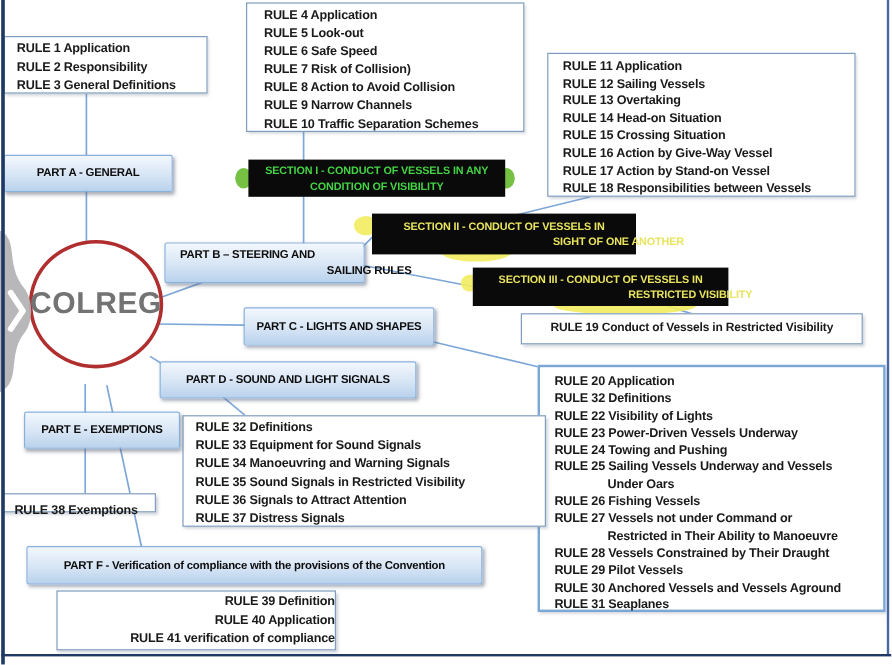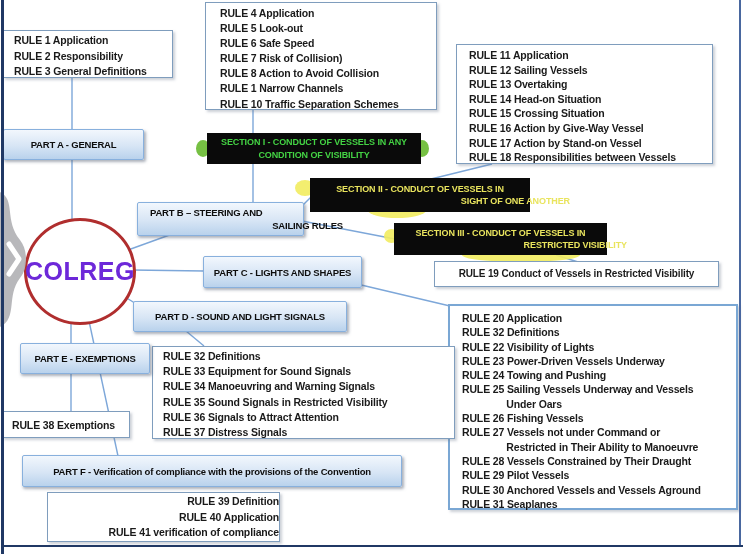--- a/index.html
+++ b/index.html
@@ -29,37 +29,37 @@
   .gdot{background:#76c043;width:14px;height:17px;}
   .yblob{background:#f2ec5f;opacity:.9;}
   
   #r1-3{left:3px;top:30px;width:170px;height:48px;padding:2px 0 0 10px;line-height:15.5px;box-sizing:border-box;}
   #r4-10{left:205px;top:2px;width:232px;height:108px;padding:3px 0 0 14px;line-height:15.1px;box-sizing:border-box;}
   #r11-18{left:456px;top:44px;width:257px;height:120px;padding:3px 0 0 12px;line-height:14.6px;box-sizing:border-box;}
   #r19{left:434px;top:261px;width:283px;height:24px;line-height:23px;text-align:center;font-size:10px;border-width:1.2px;}
   #r20-31{left:448px;top:304px;width:290px;height:206px;padding:5px 0 0 12px;line-height:14.3px;
           border:2px solid #7aa7d4;box-sizing:border-box;}
   #r32-37{left:152px;top:346px;width:303px;height:93px;padding:2px 0 0 10px;line-height:15.2px;box-sizing:border-box;}
-  #r38{left:2px;top:411px;width:128px;height:27px;line-height:26px;padding-left:9px;box-sizing:border-box;}
+  #r38{left:2px;top:411px;width:128px;height:16px;line-height:26px;padding-left:9px;box-sizing:border-box;}
   #r39-41{left:47px;top:492px;width:233px;height:50px;padding:1px 0 0 12px;line-height:15.5px;box-sizing:border-box;text-align:right;}
   
   #part-a{left:3px;top:129px;width:139px;height:29px;}
   #part-b{left:137px;top:202px;width:165px;height:32px;line-height:13px;}
   #part-c{left:203px;top:256px;width:157px;height:30px;}
   #part-d{left:133px;top:301px;width:212px;height:29px;}
   #part-e{left:20px;top:343px;width:128px;height:29px;}
   #part-f{left:22px;top:455px;width:378px;height:30px;font-size:9.5px;}
   
   #sec1{left:207px;top:133px;width:214px;height:31px;}
   #sec2{left:310px;top:178px;width:220px;height:34px;}
   #sec3{left:394px;top:223px;width:213px;height:32px;}
   
-  #colreg{position:absolute;left:24px;top:218px;width:106px;height:101px;border-radius:50%;
+  #colreg{position:absolute;left:24px;top:200px;width:106px;height:101px;border-radius:50%;
           background:#fff;border:3px solid #b02e2e;z-index:2;display:flex;align-items:center;
-          justify-content:center;font-size:25px;letter-spacing:.5px;color:#6d28d9;}
+          justify-content:center;font-size:25px;letter-spacing:.5px;color:#737373;}
   
   .frame{position:absolute;z-index:7;}
   #fr-left{left:1px;top:0;width:2.5px;height:554px;background:#203864;}
   #fr-right{left:739px;top:0;width:2px;height:546px;background:#49679f;}
   #fr-bottom{left:1px;top:545px;width:742px;height:2.2px;background:#203864;}
   
   #nav-next{position:absolute;left:0;top:192px;z-index:6;cursor:pointer;}
 </style>
 </head>
 <body>
@@ -97,21 +97,21 @@
       <div class="ln">RULE 1 Application</div>
       <div class="ln">RULE 2 Responsibility</div>
       <div class="ln">RULE 3 General Definitions</div>
     </div>
   <div class="rbox" id="r4-10">
       <div class="ln">RULE 4 Application</div>
       <div class="ln">RULE 5 Look-out</div>
       <div class="ln">RULE 6 Safe Speed</div>
       <div class="ln">RULE 7 Risk of Collision)</div>
       <div class="ln">RULE 8 Action to Avoid Collision</div>
-      <div class="ln">RULE 1 Narrow Channels</div>
+      <div class="ln">RULE 9 Narrow Channels</div>
       <div class="ln">RULE 10 Traffic Separation Schemes</div>
     </div>
   <div class="rbox" id="r11-18">
       <div class="ln">RULE 11 Application</div>
       <div class="ln">RULE 12 Sailing Vessels</div>
       <div class="ln">RULE 13 Overtaking</div>
       <div class="ln">RULE 14 Head-on Situation</div>
       <div class="ln">RULE 15 Crossing Situation</div>
       <div class="ln">RULE 16 Action by Give-Way Vessel</div>
       <div class="ln">RULE 17 Action by Stand-on Vessel</div>

